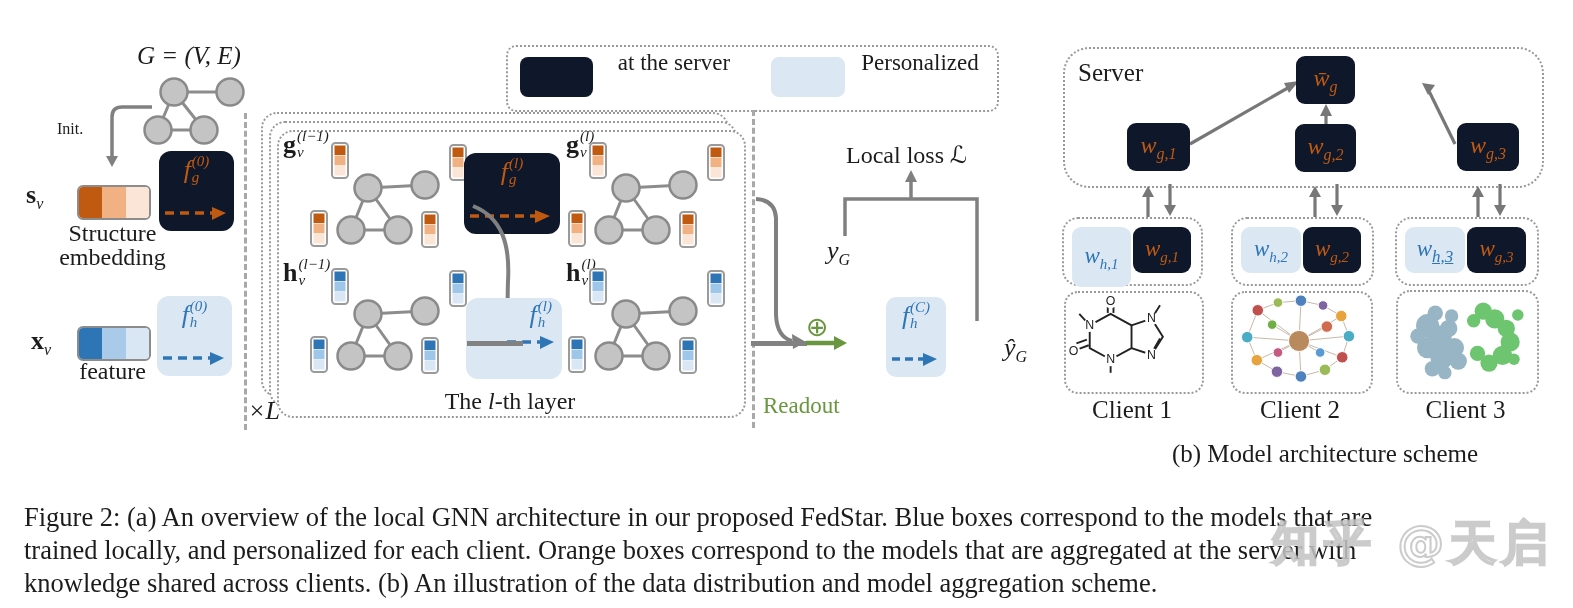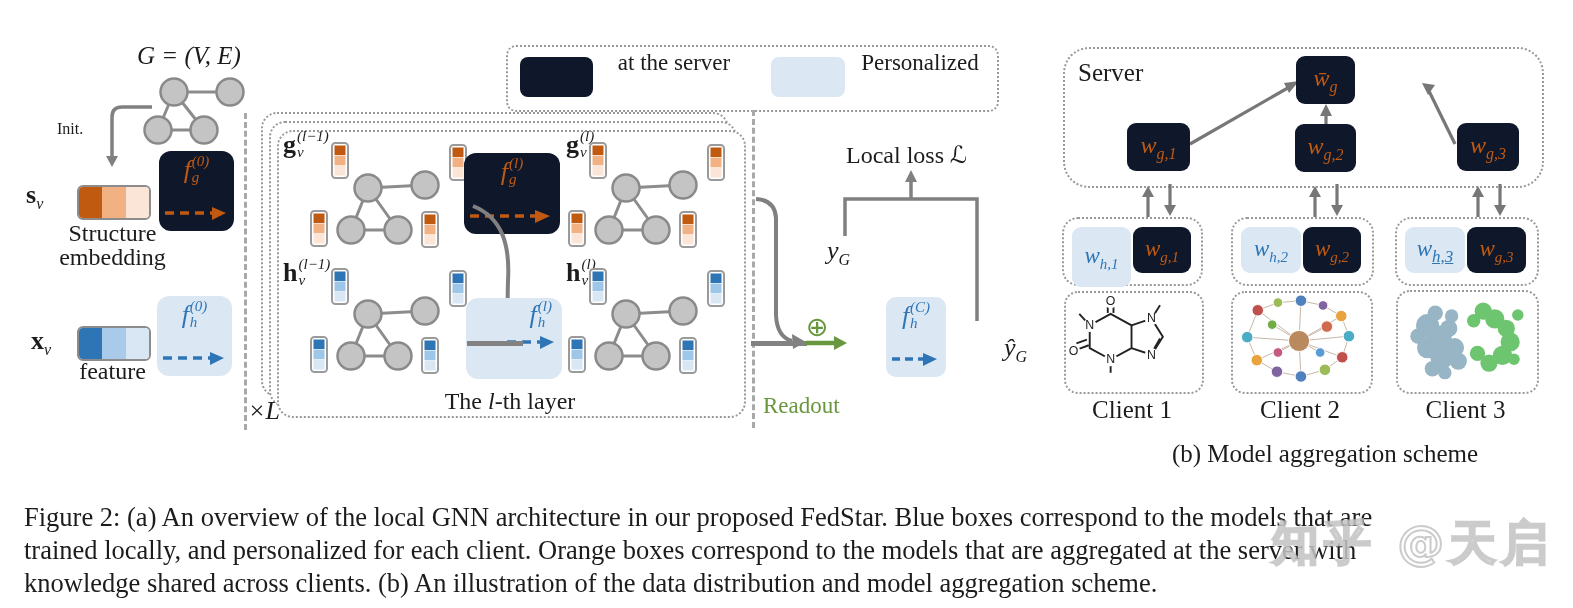--- a/index.html
+++ b/index.html
@@ -454,20 +454,20 @@
           <circle cx="120" cy="70" r="6"></circle>
         <circle cx="124" cy="24" r="6"></circle>
       </g>
     </svg>
   </div>
 
   <div class="abs txt center" style="left:1064px;top:396px;width:136px;font-size:25px;">Client 1</div>
   <div class="abs txt center" style="left:1231px;top:396px;width:138px;font-size:25px;">Client 2</div>
   <div class="abs txt center" style="left:1396px;top:396px;width:139px;font-size:25px;">Client 3</div>
 
-  <div class="abs txt center" style="left:1150px;top:440px;width:350px;font-size:25px;">(b) Model aggregation scheme</div>
+  <div class="abs txt center" style="left:1150px;top:440px;width:350px;font-size:25px;">(b) Model architecture scheme</div>
 
   <div class="abs caption" style="left:24px;top:501px;">Figure 2: (a) An overview of the local GNN architecture in our proposed FedStar. Blue boxes correspond to the models that are</div>
   <div class="abs caption" style="left:24px;top:534px;">trained locally, and personalized for each client. Orange boxes correspond to the models that are aggregated at the server with</div>
   <div class="abs caption" style="left:24px;top:567px;">knowledge shared across clients. (b) An illustration of the data distribution and model aggregation scheme.</div>
 
   <div class="abs txt watermark" style="left:1272px;top:512px;">知乎 @天启</div>
 </div>
 
 </body></html>

